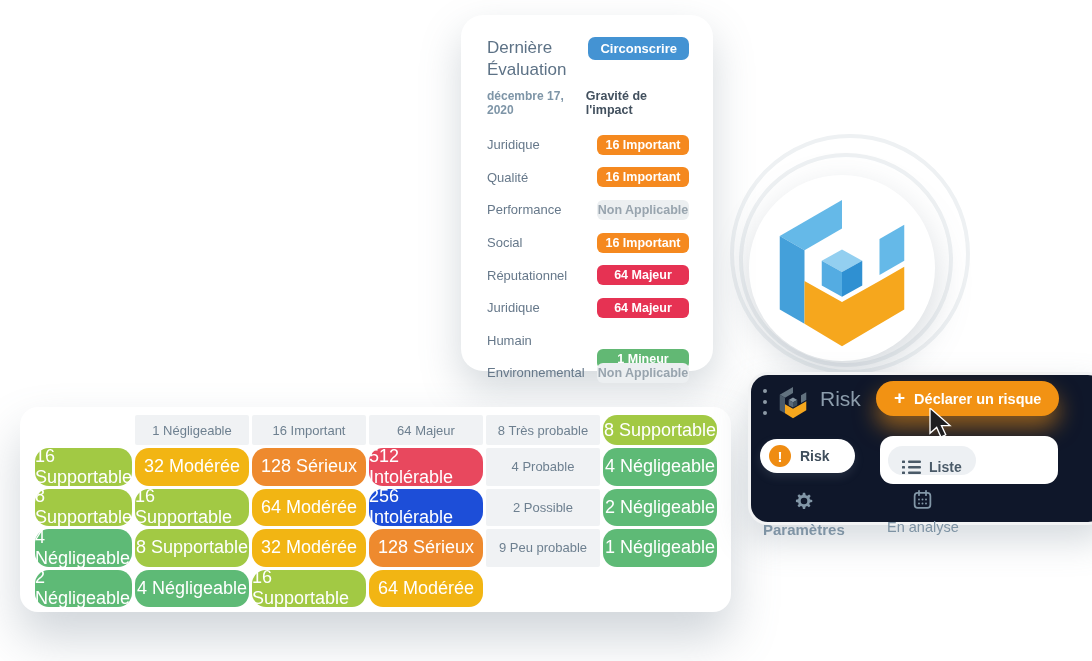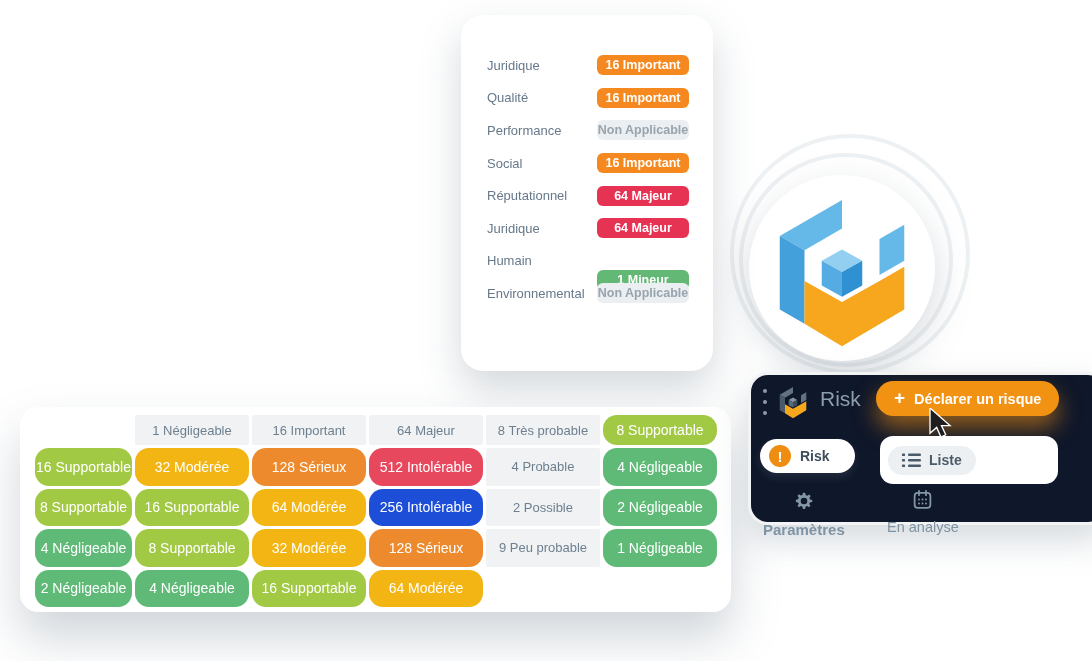--- a/index.html
+++ b/index.html
@@ -36,21 +36,21 @@
 
   
   .matrix-panel { position:absolute; left:20px; top:407px; width:711px; height:205px;
                   background:#ffffff; border-radius:18px;
                   box-shadow:0 26px 48px rgba(110,125,140,.32); padding:8px 14px 14px 15px; }
   .matrix-grid { display:grid; grid-template-columns:97px repeat(5,1fr);
                  grid-template-rows:30px repeat(4,37.5px); gap:3px; height:100%; }
   .m-corner { background:transparent; }
   .m-colhead, .m-rowhead { background:#f0f2f4; color:#6e8090; font-size:13px;
                  display:flex; align-items:center; justify-content:center; border-radius:2px; }
-  .m-cell { color:#ffffff; font-size:14px; font-weight:500; display:flex;
+  .m-cell { color:#ffffff; font-size:18px; font-weight:500; display:flex;
             align-items:center; justify-content:center; border-radius:14px; }
 
   
   .widget { position:absolute; left:748px; top:372px; width:360px; height:153px;
             background:#0f172a; border:3px solid rgba(255,255,255,.95); border-radius:20px;
             box-shadow:0 16px 34px rgba(120,135,150,.30); }
   .kebab { position:absolute; left:12px; top:14px; width:6px; height:26px;
            display:flex; flex-direction:column; justify-content:space-between; }
   .kebab span { width:4px; height:4px; border-radius:50%; background:#8d9aa6; }
   .mini-logo { position:absolute; left:26px; top:10px; width:32px; height:34px; }
@@ -65,21 +65,21 @@
                border-radius:17px; display:flex; align-items:center; gap:9px; padding-left:9px;
                box-shadow:0 4px 10px rgba(130,145,160,.18); cursor:pointer; }
   .alert-circle { width:22px; height:22px; border-radius:50%; background:#ef8c12; color:#fff;
                   display:flex; align-items:center; justify-content:center;
                   font-weight:bold; font-size:15px; }
   .risk-pill-label { font-size:14px; font-weight:bold; color:#3f4e5c; }
   .liste-box { position:absolute; left:129px; top:61px; width:178px; height:48px;
                background:#ffffff; border-radius:13px; display:flex; align-items:center;
                padding-left:8px; }
   .liste-pill { background:#edf0f3; border-radius:15px; height:29px; display:flex;
-                align-items:center; gap:8px; padding:0 14px; cursor:pointer; }
+                align-items:flex-end; gap:8px; padding:0 14px; cursor:pointer; }
   .liste-label { font-size:14px; font-weight:bold; color:#4a5a68; }
   .params-item, .analyse-item { position:absolute; display:flex; align-items:center; gap:9px;flex-direction:column; }
   .params-item { left:12px; top:115px; cursor:pointer; }
   .analyse-item { left:136px; top:114px; cursor:pointer; }
   .params-label { font-size:15px; font-weight:bold; color:#7e93a4; }
   .analyse-label { font-size:14.5px; color:#7e93a4; }
   .cursor-arrow { position:absolute; left:176px; top:33px; width:26px; height:32px; z-index:5; }
 </style>
 </head>
 <body>
@@ -93,20 +93,28 @@
     <polygon points="100,12 17,60 50,79 100,50" fill="#65b9e8"></polygon>
     <polygon points="17,60 17,158 50,177 50,79" fill="#44a0da"></polygon>
     <polygon points="50,120 100,148 150,120 183,101 183,158 100,207 50,177" fill="#f6a71d"></polygon>
     <polygon points="150,64 183,45 183,93 150,112" fill="#65b9e8"></polygon>
     <polygon points="100,78 127,93 100,108 73,93" fill="#93cff0"></polygon>
     <polygon points="73,93 100,108 100,141 73,126" fill="#54ace2"></polygon>
     <polygon points="127,93 100,108 100,141 127,126" fill="#2f90d2"></polygon>
   </svg>
 
   <div class="eval-card">
+    <div class="eval-head">
+      <div class="eval-title">Dernière Évaluation</div>
+      <div class="status-badge" style="background: rgb(68, 147, 211);">Circonscrire</div>
+    </div>
+    <div class="eval-sub">
+      <div class="eval-date">décembre 17, 2020</div>
+      <div class="eval-colhead">Gravité de l'impact</div>
+    </div>
     <div class="eval-rows">
       <div class="eval-row">
         <span class="eval-label">Juridique</span>
         <span class="eval-badge" style="background: rgb(245, 137, 31); color: rgb(255, 255, 255);">16 Important</span>
       </div>
       <div class="eval-row">
         <span class="eval-label">Qualité</span>
         <span class="eval-badge" style="background: rgb(245, 137, 31); color: rgb(255, 255, 255);">16 Important</span>
       </div>
       <div class="eval-row">

